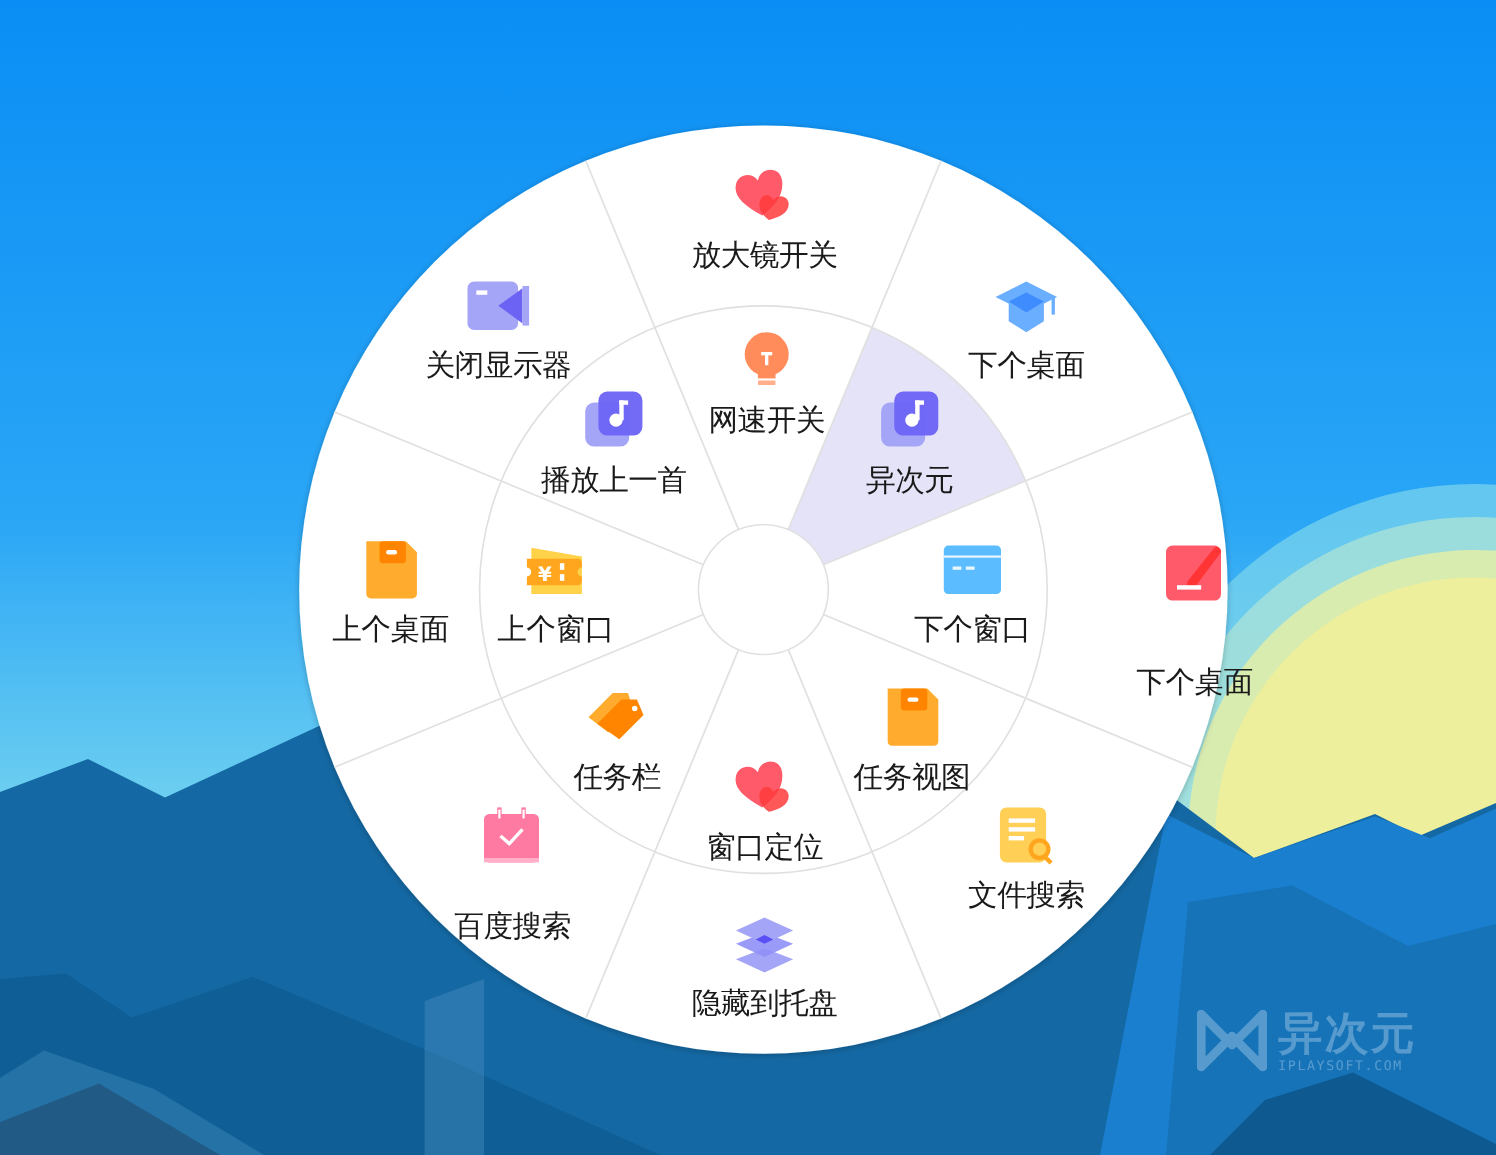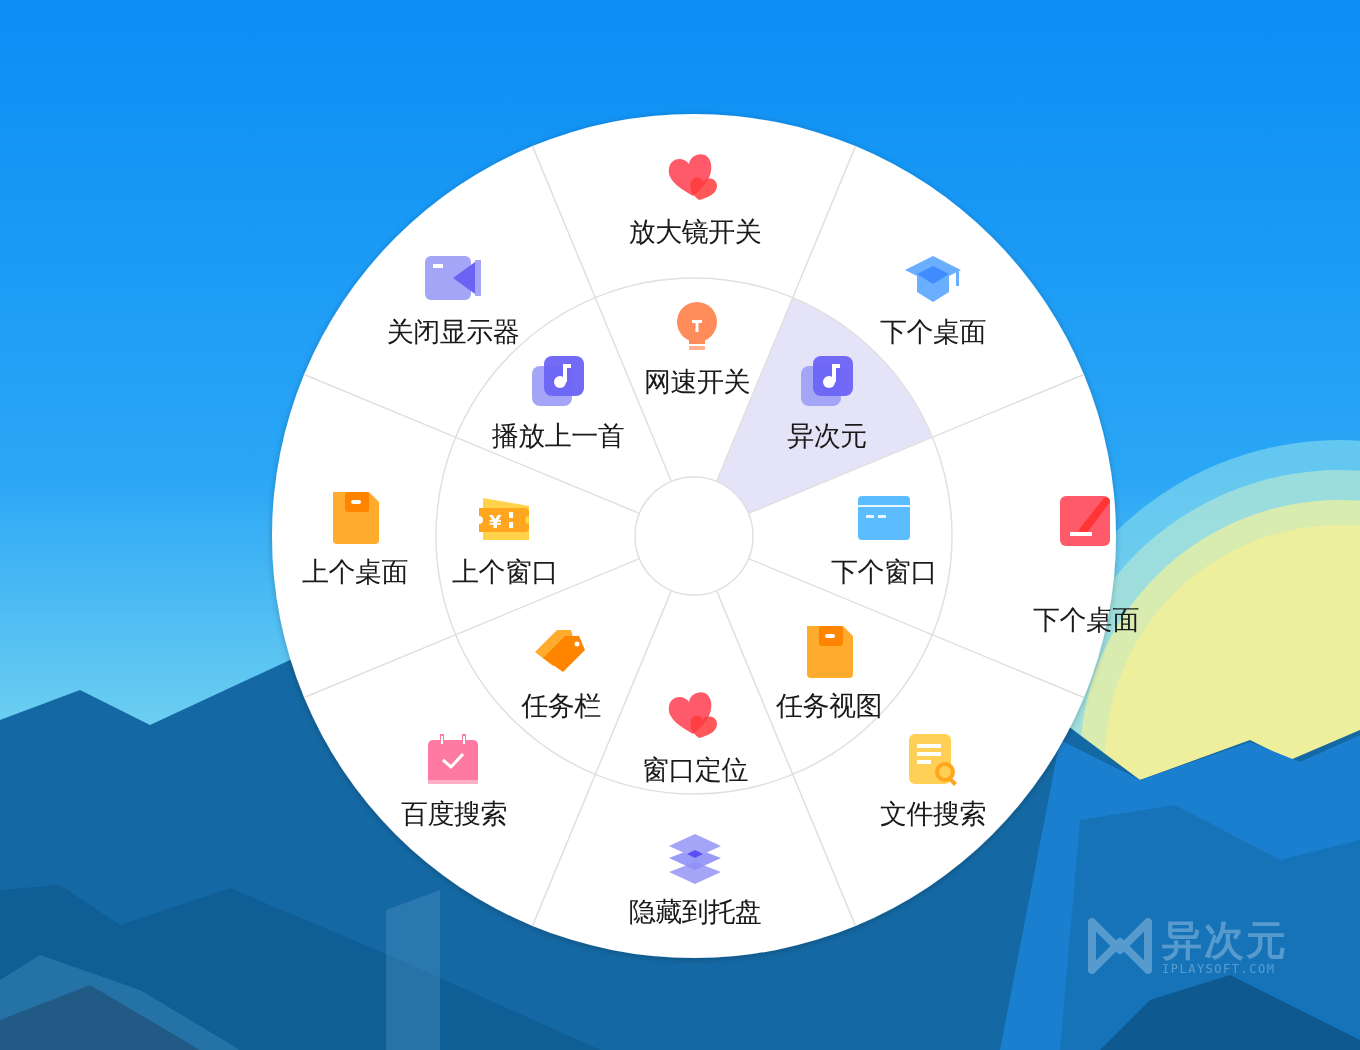--- a/index.html
+++ b/index.html
@@ -212,21 +212,21 @@
 <div class="item" style="left:695px; top:828px;">
   <svg class="ico" viewBox="0 0 60 60">
     <path d="M30 34 L56 44 L30 56 L4 44 Z" fill="#a5a5f7"></path>
     <path d="M30 20 L56 30 L30 42 L4 30 Z" fill="#8f8ff7" opacity="0.9"></path>
     <path d="M30 6 L56 18 L30 30 L4 18 Z" fill="#a5a5f7"></path>
     <path d="M30 22 L38 26 L30 30 L22 26 Z" fill="#5a4ff5"></path>
   </svg>
   <span class="lbl">隐藏到托盘</span>
 </div>
 
-<div class="item" style="left:454px; top:730px;">
+<div class="item" style="left:466px; top:730px;gap:28px;">
   <svg class="ico" viewBox="0 0 60 60">
     <rect x="4" y="10" width="50" height="44" rx="5" fill="#ff7aa3"></rect>
     <rect x="4" y="50" width="50" height="4" fill="#ffb0c8"></rect>
     <rect x="16" y="4" width="4" height="12" fill="#ff7aa3"></rect>
     <rect x="38" y="4" width="4" height="12" fill="#ff7aa3"></rect>
     <rect x="17" y="6" width="2" height="8" fill="#fff"></rect>
     <rect x="39" y="6" width="2" height="8" fill="#fff"></rect>
     <path d="M19 30 L27 37 L39 24" stroke="#fff" stroke-width="3" fill="none"></path>
   </svg>
   <span class="lbl">百度搜索</span>

